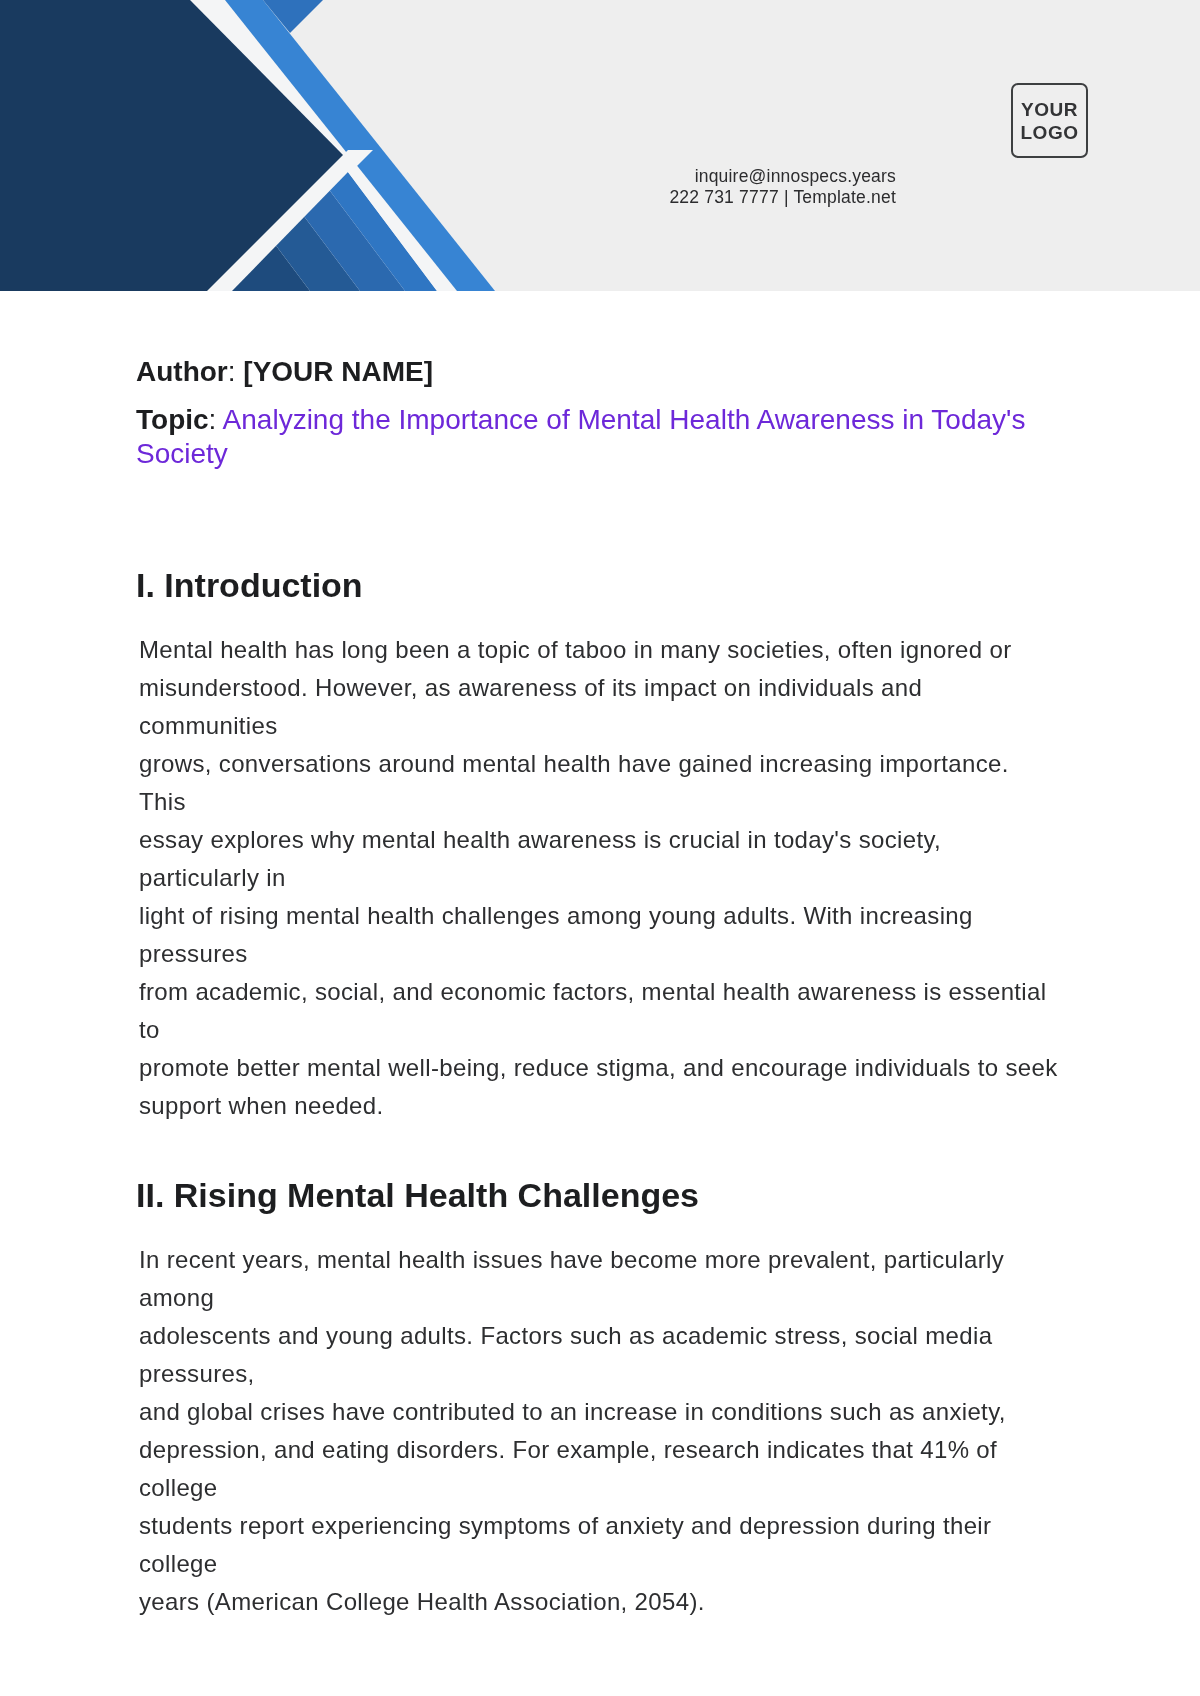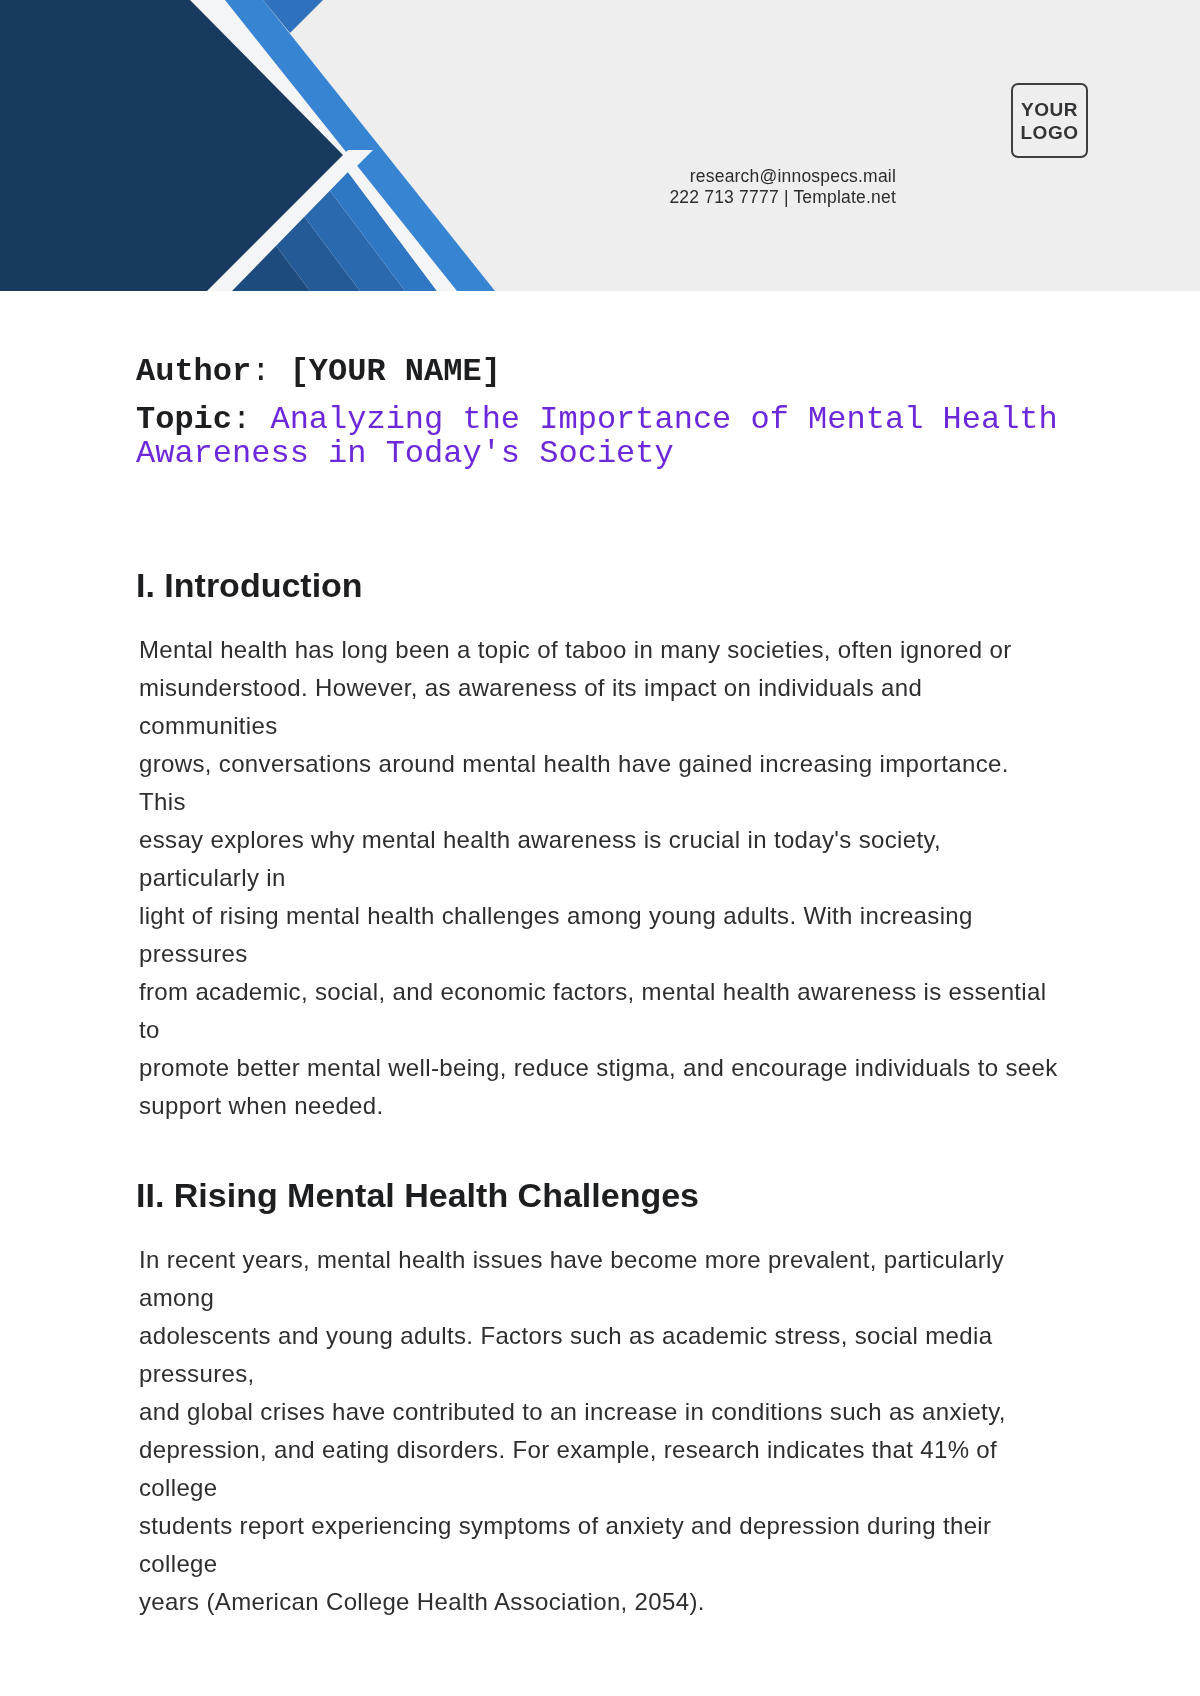--- a/index.html
+++ b/index.html
@@ -62,24 +62,23 @@
   .doc-title {
     font-size: 45px;
     font-weight: bold;
     line-height: 54px;
     letter-spacing: -0.5px;
     color: #1d1e20;
     text-align: center;
     margin: 104px 0 0 0;
   }
   .meta-line {
-    font-size: 32px;
+    font-size: 28px;
     line-height: 34px;
     color: #1d1e20;
-    font-family: Liberation Mono, monospace;
   }
   .meta-author { margin-top: 64px; }
   .meta-topic  { margin-top: 14px; }
   .meta-label  { font-weight: bold; }
   .meta-sep    { white-space: pre; }
   .meta-value-bold { font-weight: bold; }
   .meta-value-regular { font-weight: normal; color: #6d28d9; }
 
   .section-heading {
     font-size: 34px;
@@ -121,22 +120,22 @@
     </g>
     <polygon points="0,0 190,0 343,155 207,291 0,291" fill="#193a5f"></polygon>
   </svg>
 
   <div class="logo-box">
     <div class="logo-text">YOUR
 LOGO</div>
   </div>
 
   <div class="contact">
-    <div>research@innospecs.mail</div>
-    <div>222 713 7777 | Template.net</div>
+    <div>inquire@innospecs.years</div>
+    <div>222 731 7777 | Template.net</div>
   </div>
 </div>
 
 <div class="content">
 
 
   <div class="meta-line meta-author">
     <span class="meta-label">Author</span><span class="meta-sep">: </span><span class="meta-value-bold">[YOUR NAME]</span>
   </div>
 

